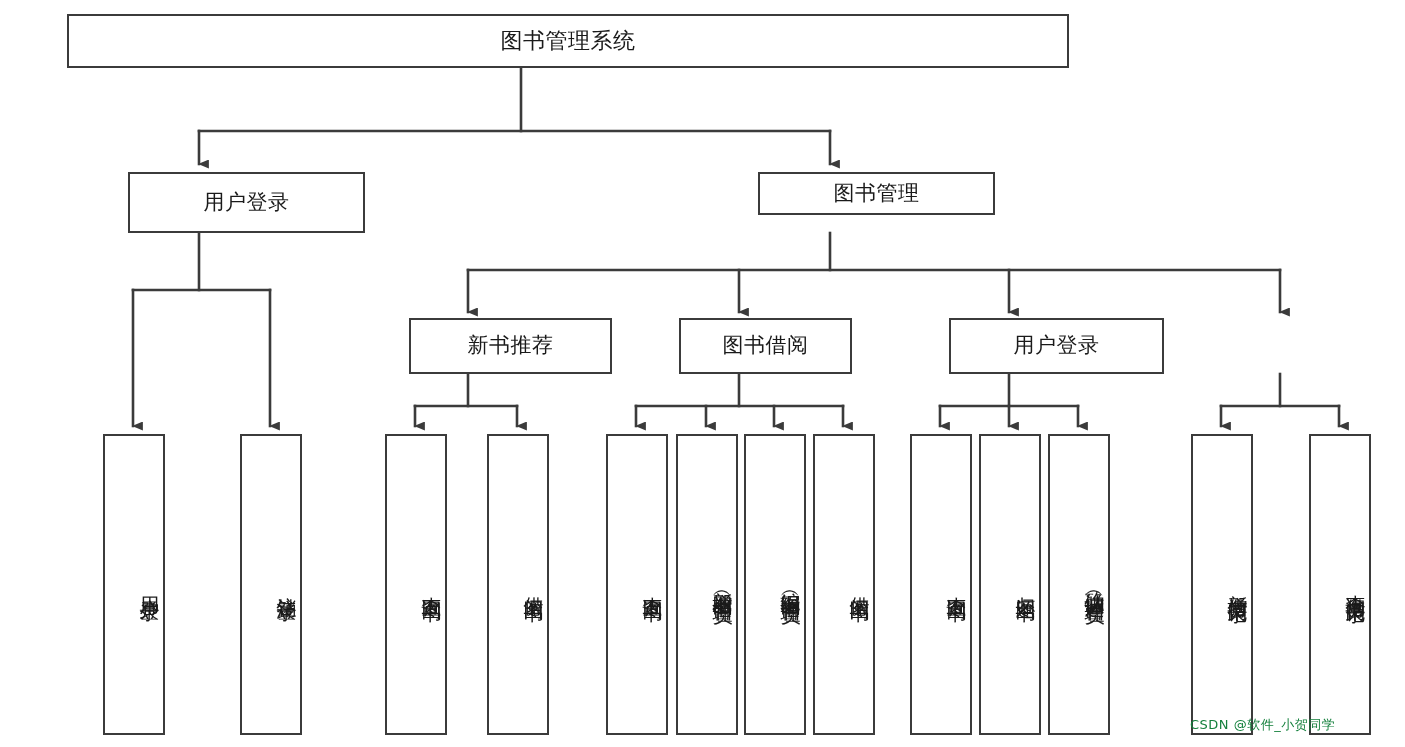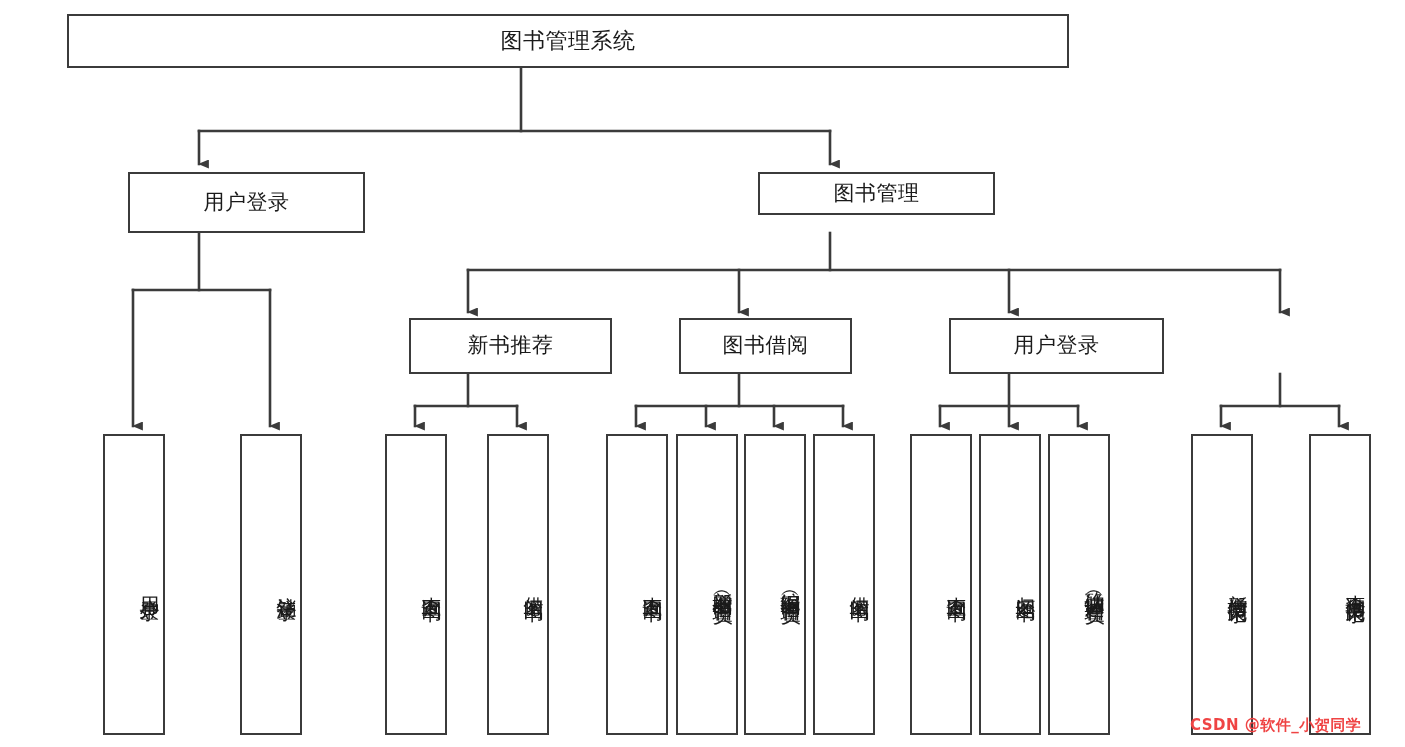--- a/index.html
+++ b/index.html
@@ -56,26 +56,25 @@
   }
   .node-v > span {
     writing-mode: vertical-rl;
     text-orientation: upright;
   }
   .root-node {
     font-size: 22px;
   }
   .watermark {
     position: absolute;
-    font-size: 15px;
-    color: #ef4444;
+    font-size: 13px;
+    color: #15803d;
     letter-spacing: 0.5px;
     white-space: nowrap;
     user-select: none;
-    font-weight: bold;
   }
 </style>
 </head>
 <body>
 
 <div id="diagram-root">
 
   <svg class="wires" viewBox="0 0 1405 747" xmlns="http://www.w3.org/2000/svg">
     <defs>
       <marker id="arrow" viewBox="0 0 10 12" refX="5" refY="11" markerWidth="9" markerHeight="11" orient="auto-start-reverse" markerUnits="userSpaceOnUse">

